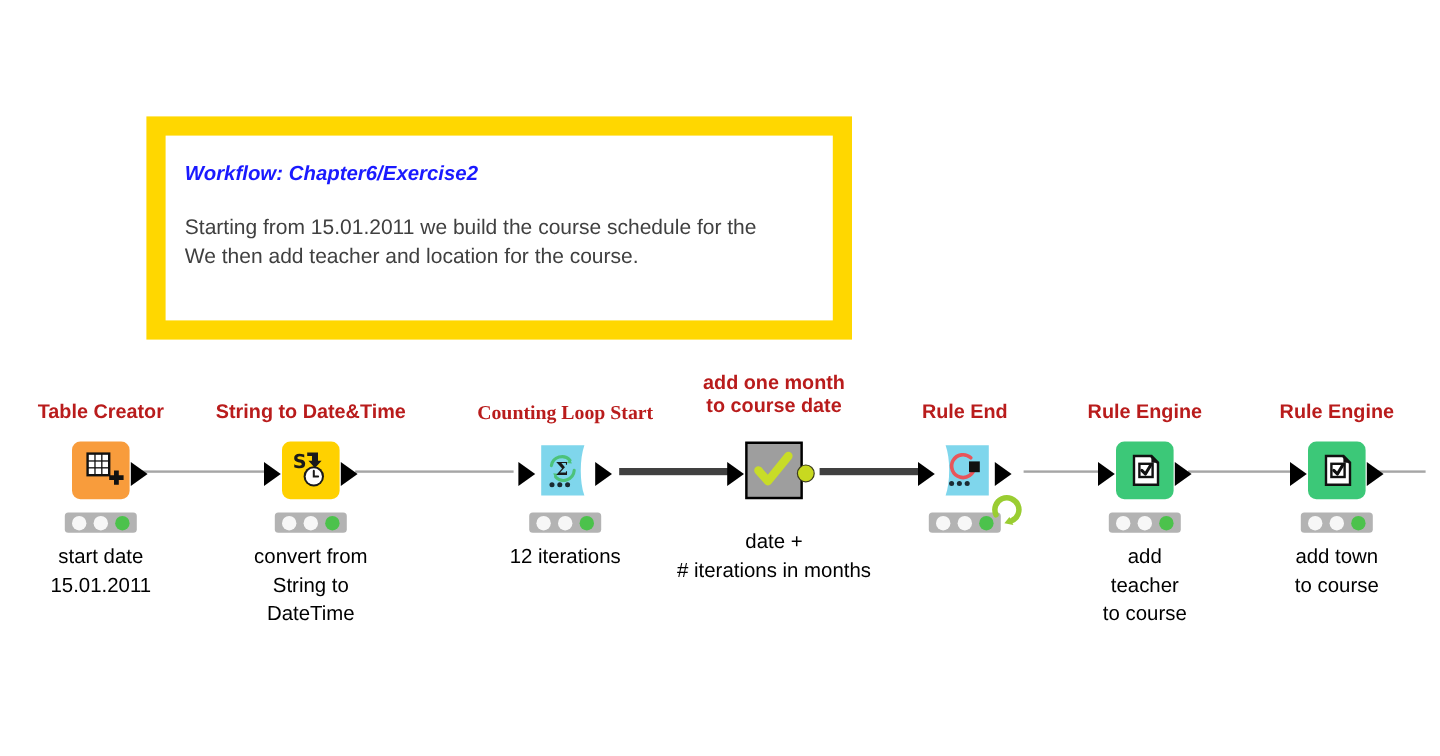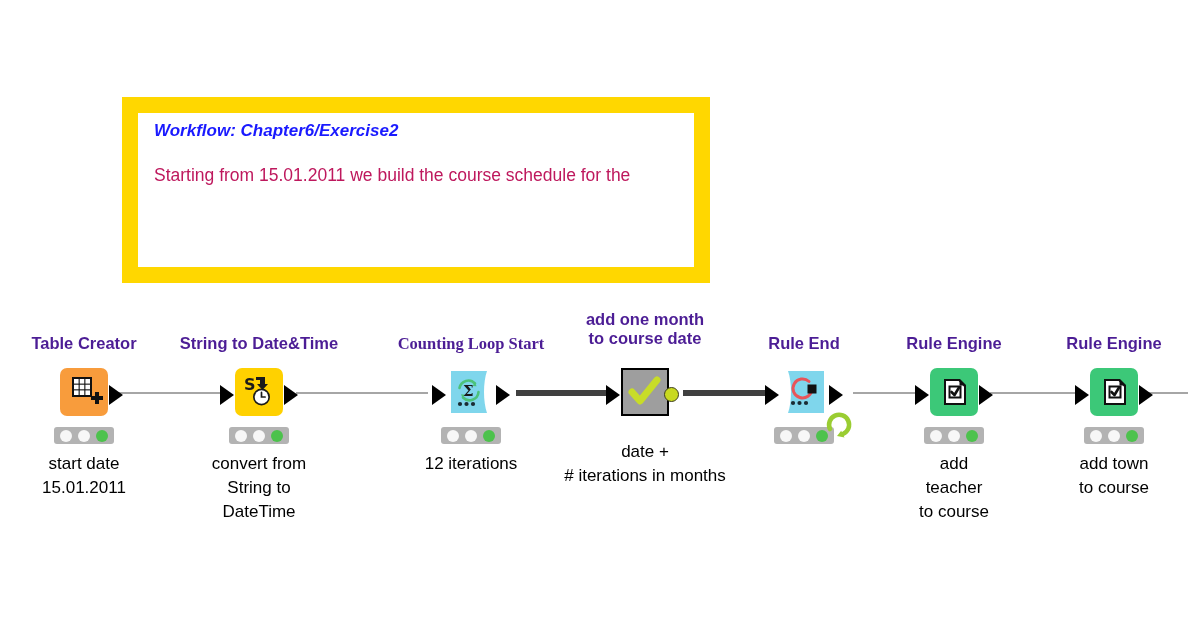--- a/index.html
+++ b/index.html
@@ -25,33 +25,33 @@
     height: 186px;
     background: #FFD700;
     box-sizing: border-box;
     padding: 16px;
   }
   .annotation-inner {
     background: #ffffff;
     width: 100%;
     height: 100%;
     box-sizing: border-box;
-    padding: 8px 16px 10px 16px;
+    padding: 22px 16px 10px 16px;
   }
   .annotation-title {
     color: #1a1aff;
     font-weight: bold;
     font-style: italic;
     font-size: 17px;
     line-height: 20px;
     margin: 0 0 22px 0;
     white-space: nowrap;
   }
   .annotation-line {
-    color: #be185d;
+    color: #404040;
     font-size: 17.5px;
     line-height: 24px;
     white-space: nowrap;
   }
 
   
   .canvas {
     position: absolute;
     left: 0;
     top: 0;
@@ -61,21 +61,21 @@
 
   .node-group {
     position: absolute;
     width: 180px;
     text-align: center;
   }
 
   .node-title {
     font-size: 16.5px;
     font-weight: bold;
-    color: #4c1d95;
+    color: #b91c1c;
     line-height: 19px;
     white-space: pre-line;
     position: absolute;
     left: 0;
     width: 180px;
   }
 
   .node-body {
     position: absolute;
     left: 90px;
@@ -182,20 +182,21 @@
   }
   svg { display: block; }
 </style>
 </head>
 <body>
 
 <div class="annotation">
   <div class="annotation-inner">
     <div class="annotation-title">Workflow: Chapter6/Exercise2</div>
     <div class="annotation-line">Starting from 15.01.2011 we build the course schedule for the</div>
+    <div class="annotation-line">We then add teacher and location for the course.</div>
   </div>
 </div>
 
 <div class="canvas">
 
   <div class="conn" style="left:118px; top:392px; width:108px;"></div>
   <div class="conn" style="left:296px; top:392px; width:132px;"></div>
   <div class="conn thick" style="left:516px; top:390px; width:94px;"></div>
   <div class="conn thick" style="left:683px; top:390px; width:86px;"></div>
   <div class="conn" style="left:853px; top:392px; width:68px;"></div>

